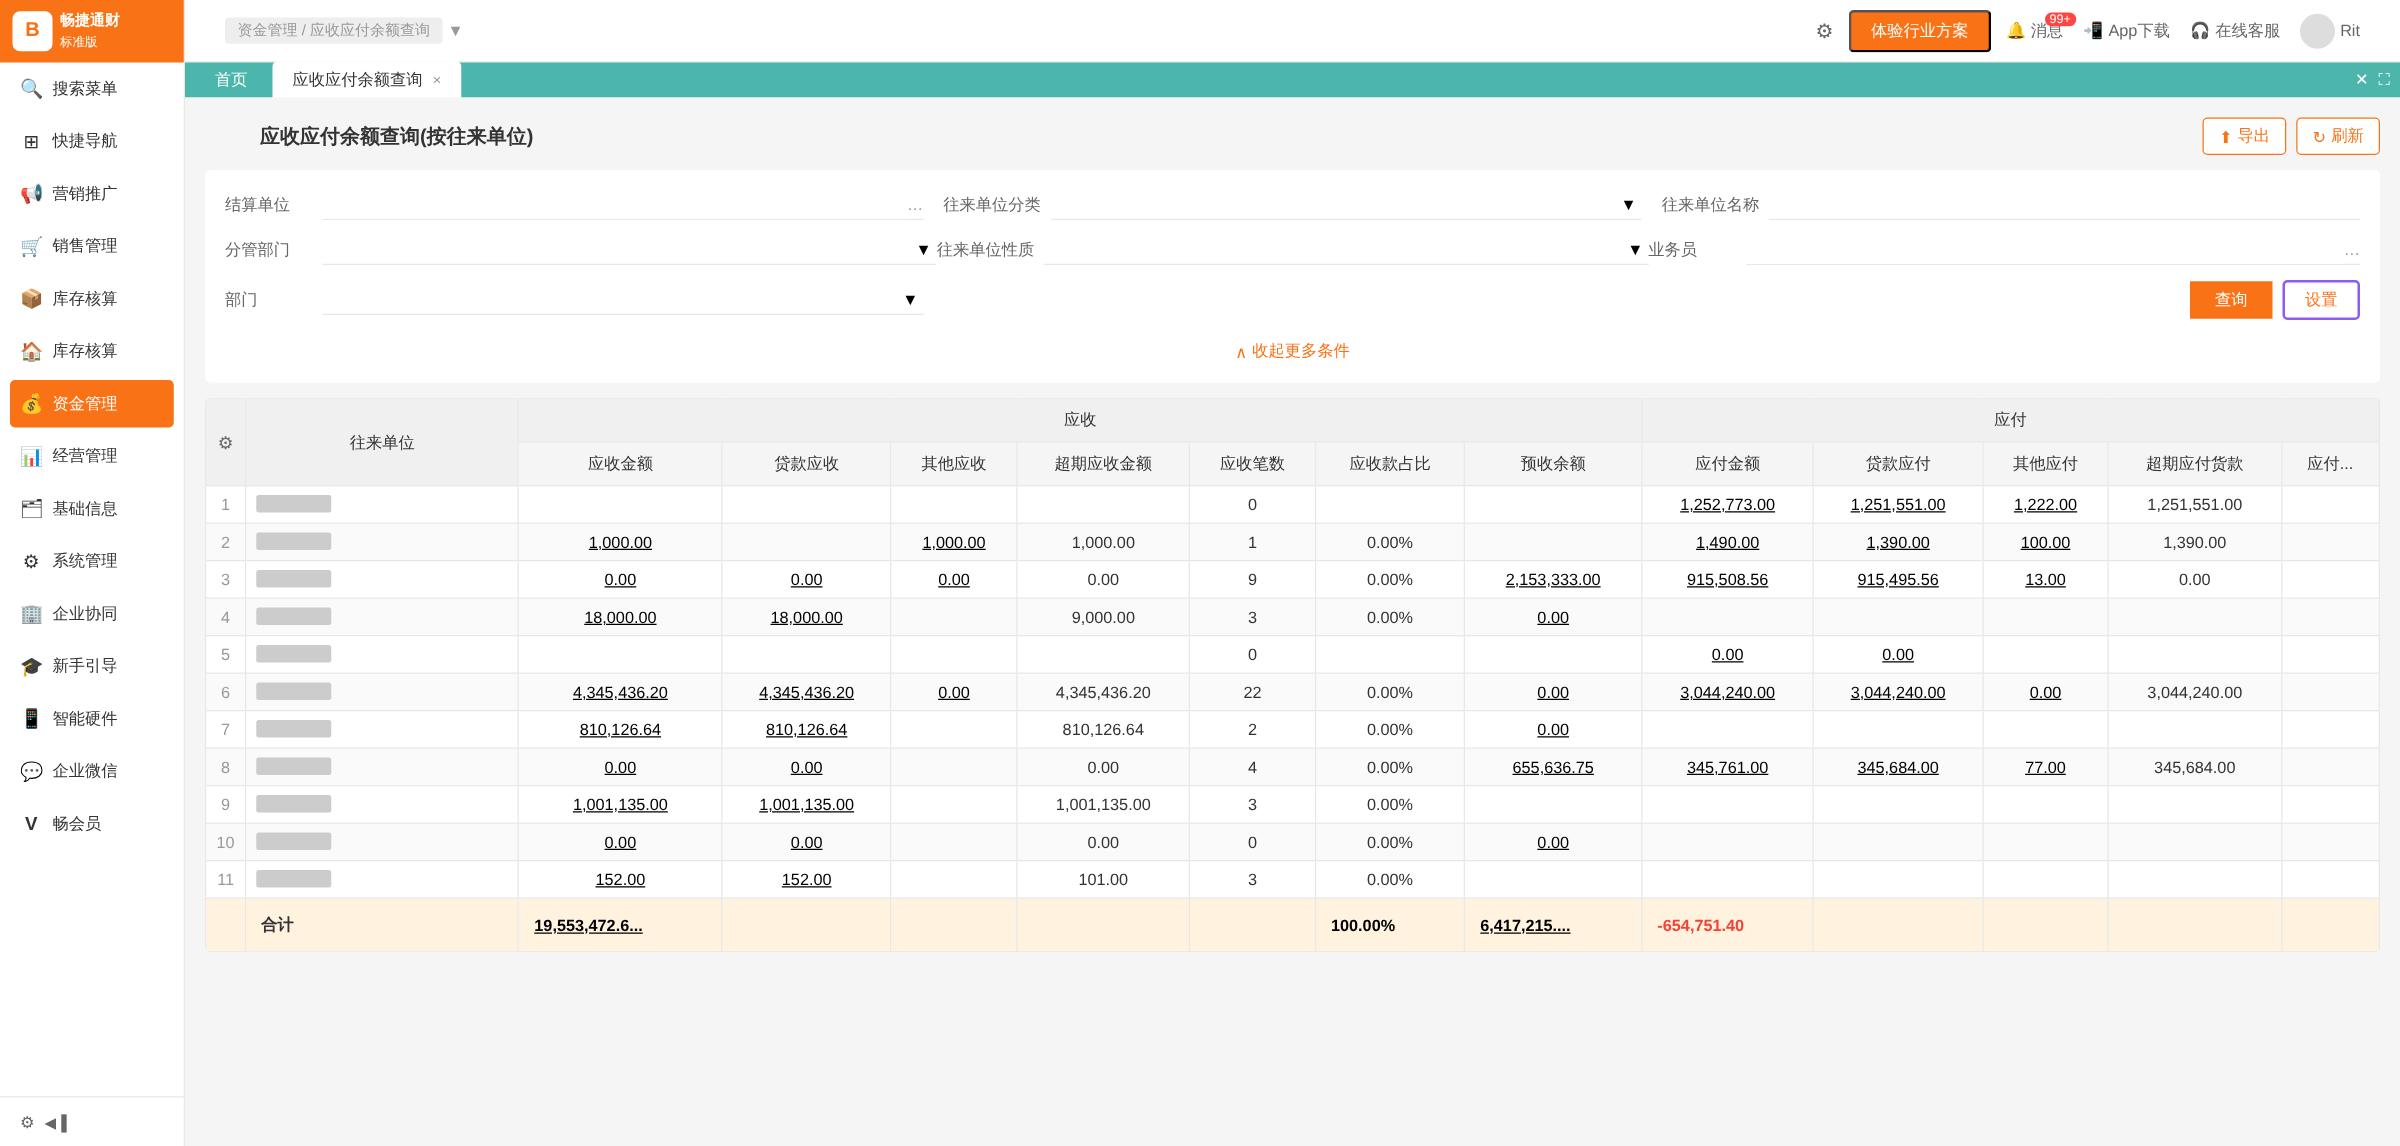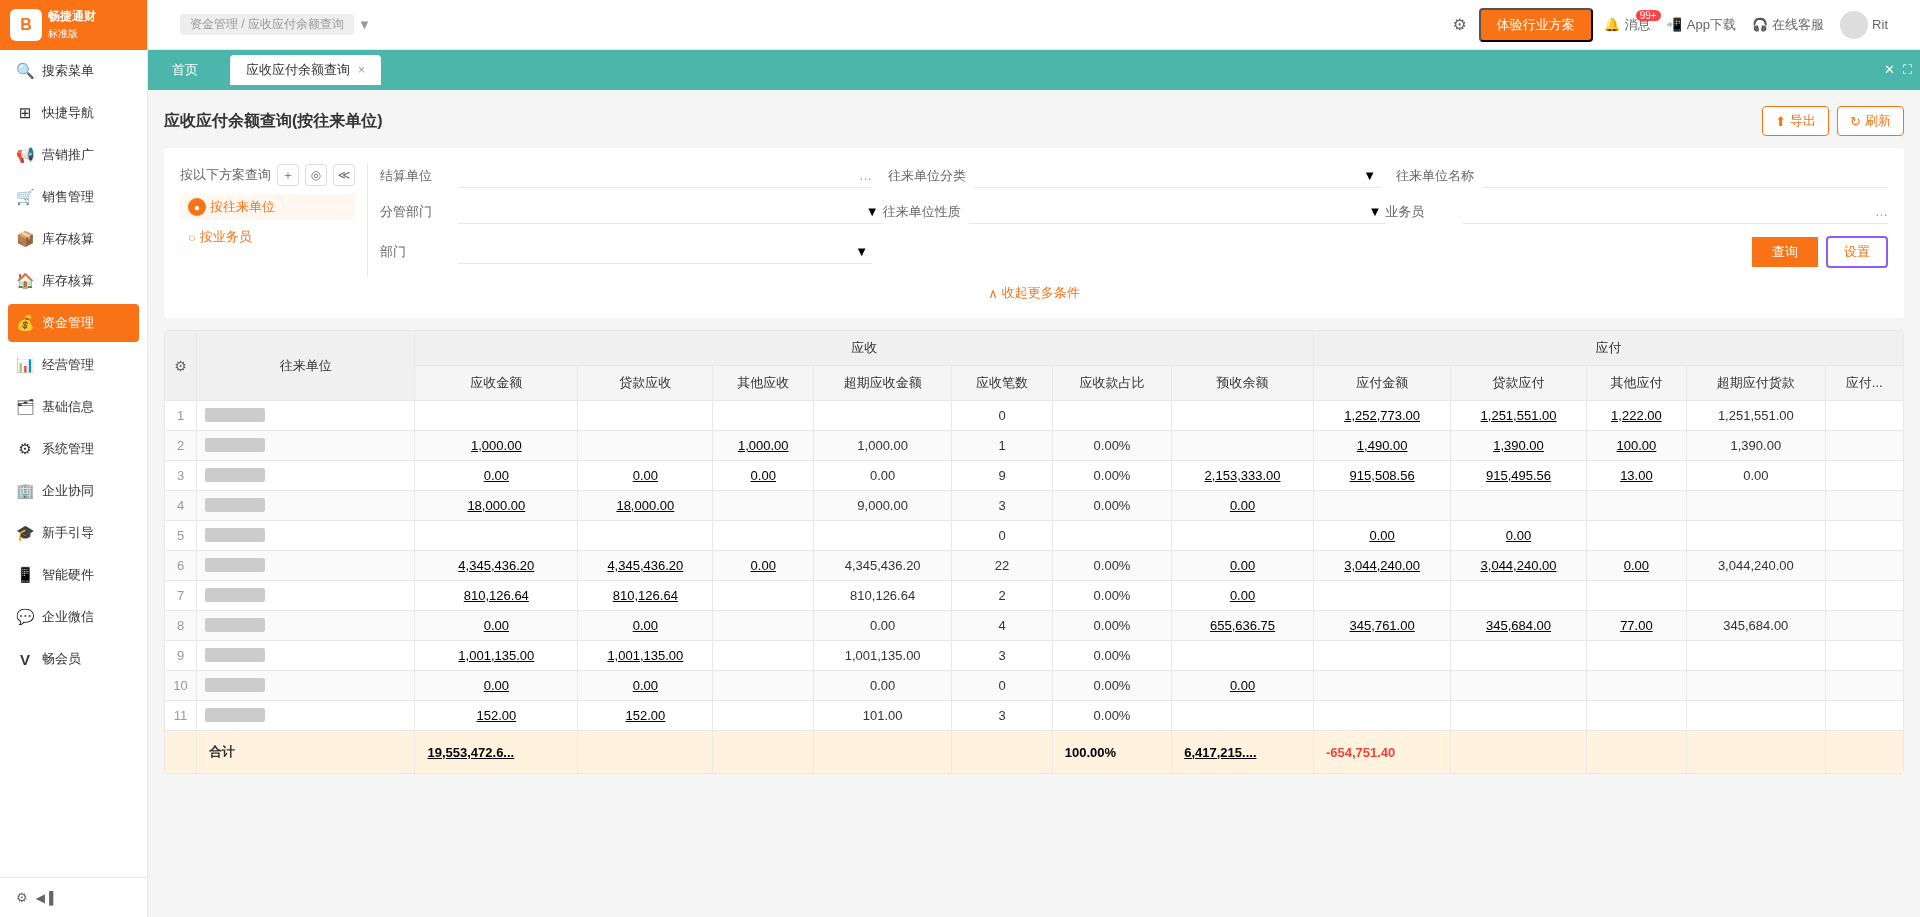--- a/index.html
+++ b/index.html
@@ -23,32 +23,32 @@
     .topbar { height: 50px; background: #fff; border-bottom: 1px solid #e8e8e8; display: flex; align-items: center; padding: 0 32px; gap: 12px; }
     .topbar-breadcrumb { color: #999; font-size: 12px; display: flex; align-items: center; gap: 4px; flex: 1; }
     .topbar-gear { color: #666; cursor: pointer; font-size: 16px; }
     .topbar-promo { background: #f97316; color: #fff; padding: 6px 16px; border-radius: 4px; cursor: pointer; font-size: 13px; }
     .topbar-actions { display: flex; align-items: center; gap: 16px; color: #666; font-size: 13px; }
     .topbar-badge { position: relative; }
     .badge-dot { position: absolute; top: -6px; right: -10px; background: #ff4444; color: #fff; font-size: 10px; border-radius: 8px; padding: 0 4px; min-width: 18px; text-align: center; }
     .topbar-avatar { width: 28px; height: 28px; background: #ddd; border-radius: 50%; }
 
     
-    .tabbar { background: #4db6ac; display: flex; align-items: center; height: 40px; padding: 0 8px; gap: 16px; }
+    .tabbar { background: #4db6ac; display: flex; align-items: center; height: 28px; padding: 0 8px; gap: 4px; }
     .tab { padding: 6px 16px; color: #fff; cursor: pointer; font-size: 13px; border-radius: 4px 4px 0 0; }
     .tab.home { background: transparent; }
     .tab.active { background: #fff; color: #333; display: flex; align-items: center; gap: 8px; }
     .tab-close { color: #999; cursor: pointer; font-size: 12px; }
     .tabbar-spacer { flex: 1; }
     .tabbar-actions { display: flex; gap: 8px; color: #fff; font-size: 16px; cursor: pointer; }
 
     
     .page { flex: 1; overflow: auto; background: #f5f5f5; padding: 16px; }
     .page-header { display: flex; align-items: center; justify-content: space-between; margin-bottom: 12px; }
-    .page-title { font-size: 16px; font-weight: bold; color: #333; }
+    .page-title { font-size: 16px; font-weight: bold; color: #333; margin-left: 44px; }
     .page-actions { display: flex; gap: 8px; }
     .btn-export { border: 1px solid #f97316; color: #f97316; background: #fff; padding: 5px 12px; border-radius: 4px; cursor: pointer; display: flex; align-items: center; gap: 4px; }
     .btn-refresh { border: 1px solid #f97316; color: #f97316; background: #fff; padding: 5px 12px; border-radius: 4px; cursor: pointer; display: flex; align-items: center; gap: 4px; }
 
     
     .filter-panel { background: #fff; border-radius: 4px; padding: 16px; margin-bottom: 12px; }
     .filter-label { color: #666; font-size: 13px; white-space: nowrap; }
     .filter-icon-btn { width: 22px; height: 22px; border: 1px solid #ddd; border-radius: 3px; display: flex; align-items: center; justify-content: center; cursor: pointer; color: #666; font-size: 12px; }
     .filter-options { display: flex; flex-direction: column; gap: 4px; font-size: 12px; }
     .filter-option { display: flex; align-items: center; gap: 4px; padding: 4px 8px; cursor: pointer; color: #f97316; }
@@ -220,38 +220,20 @@
         <button class="btn-refresh">
           <span>↻</span>
           <span>刷新</span>
         </button>
       </div>
     </div>
 
     <div class="filter-panel">
       <div style="display:flex;gap:12px;">
 
-        <div style="min-width:160px;border-right:1px solid #e8e8e8;padding-right:12px;">
-          <div style="display:flex;align-items:center;gap:6px;margin-bottom:8px;">
-            <span class="filter-label">按以下方案查询</span>
-            <span class="filter-icon-btn">＋</span>
-            <span class="filter-icon-btn">◎</span>
-            <span class="filter-icon-btn">≪</span>
-          </div>
-          <div class="filter-options">
-            <div class="filter-option active">
-              <div class="filter-option-icon">●</div>
-              <span>按往来单位</span>
-            </div>
-            <div class="filter-option">
-              <span>○</span>
-              <span>按业务员</span>
-            </div>
-          </div>
-        </div>
 
         <div style="flex:1;">
 
           <div style="display:grid;grid-template-columns:1fr 1fr 1fr;gap:16px;margin-bottom:12px;">
             <div class="filter-row">
               <span class="filter-field-label">结算单位</span>
               <div class="filter-input-with-icon">
                 <input type="text" style="">
                 <span style="color:#999;">…</span>
               </div>

